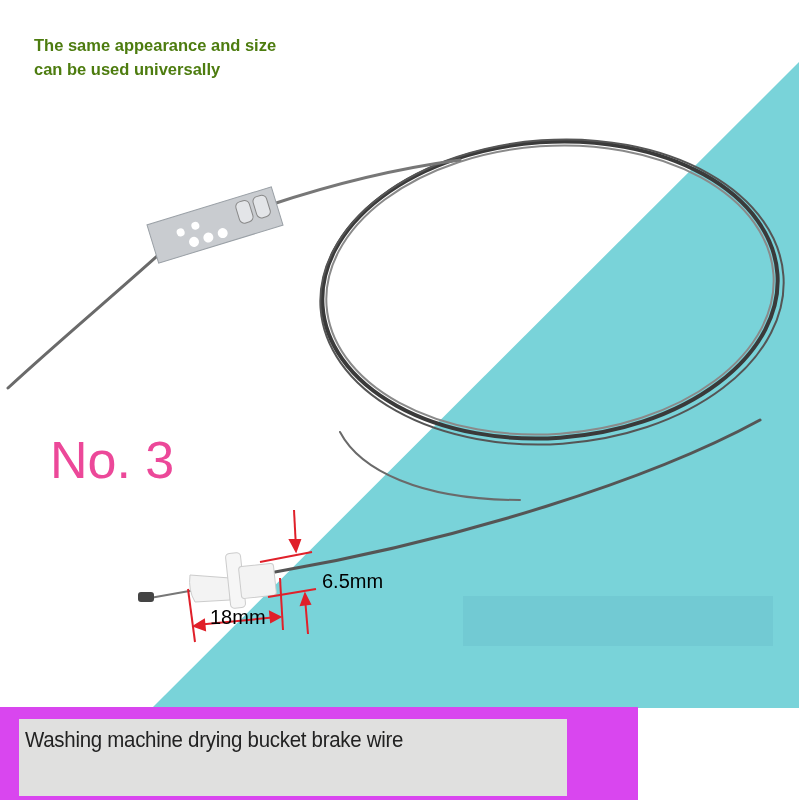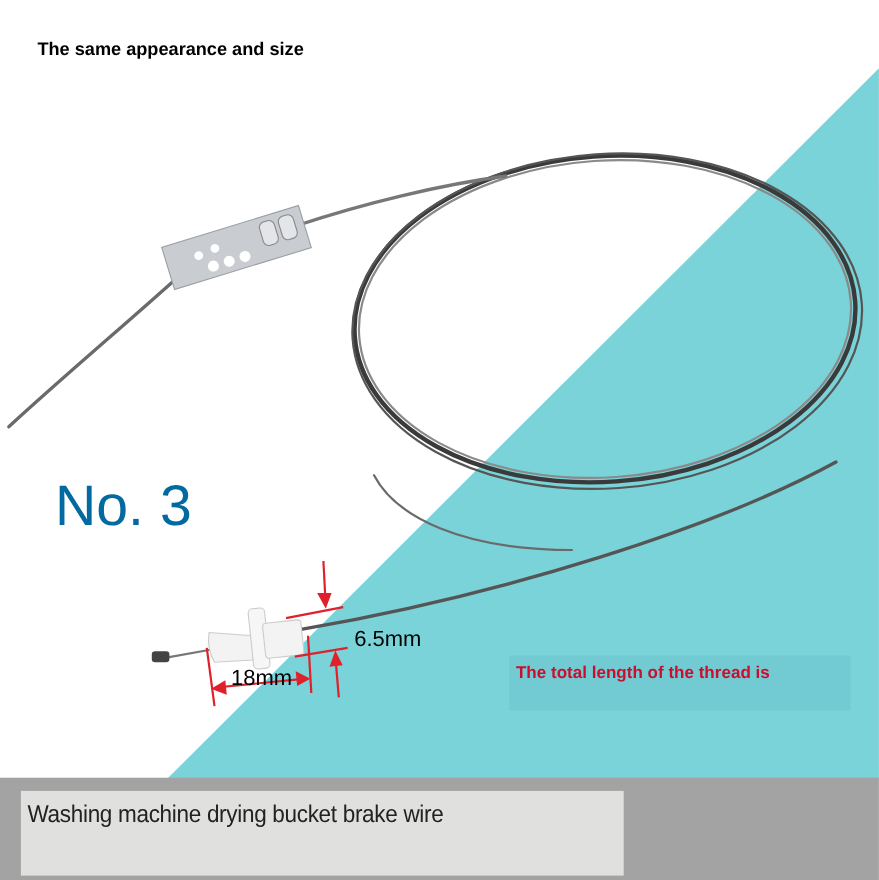--- a/index.html
+++ b/index.html
@@ -1,24 +1,24 @@
 <!DOCTYPE html>
 <html><head>
 <meta charset="utf-8">
 <style>
   html, body { margin: 0; padding: 0; }
   body { width: 799px; height: 800px; position: relative; overflow: hidden; background: #ffffff; font-family: "Liberation Sans", sans-serif; }
   .bg-svg { position: absolute; left: 0; top: 0; }
-  .top-note { position: absolute; left: 34px; top: 33px; color: #000000; font-weight: bold; font-size: 16.5px; line-height: 24px; width: 320px; }
-  .model-label { position: absolute; left: 50px; top: 430px; color: #0369a1; font-size: 52px; line-height: 60px; }
+  .top-note { position: absolute; left: 34px; top: 33px; color: #4d7c0f; font-weight: bold; font-size: 16.5px; line-height: 24px; width: 320px; }
+  .model-label { position: absolute; left: 50px; top: 430px; color: #ec4899; font-size: 52px; line-height: 60px; }
   .dim-label { position: absolute; color: #000000; font-size: 20px; }
   .dim-65 { left: 322px; top: 570px; }
   .dim-18 { left: 210px; top: 606px; }
   .length-note { position: absolute; left: 463px; top: 596px; width: 310px; height: 50px; background: rgba(110,195,205,0.55); padding: 4px 6px; box-sizing: border-box; color: #c8102e; font-weight: bold; font-size: 15.5px; line-height: 23px; }
-  .footer { position: absolute; left: 0; top: 707px; width: 799px; height: 93px; background: #a3a3a3; }
+  .footer { position: absolute; left: 0; top: 707px; width: 638px; height: 93px; background: #d946ef; }
   .footer-box { position: absolute; left: 19px; top: 12px; width: 548px; height: 77px; background: #e0e0df; }
   .footer-title { position: absolute; left: 6px; top: 8px; font-size: 22px; color: #222; letter-spacing: -0.3px; transform: scaleX(0.93); transform-origin: left top; white-space: nowrap; }
 </style>
 </head>
 <body>
 
 <svg class="bg-svg" width="799" height="800" viewBox="0 0 799 800">
 
   <polygon points="799,62 799,708 152,708" fill="#79d3d9"></polygon>
 
@@ -65,28 +65,28 @@
     <line x1="188" y1="589" x2="195" y2="642"></line>
     <line x1="280" y1="578" x2="283" y2="630"></line>
     <line x1="196" y1="625" x2="278" y2="617"></line>
     <polygon points="194,626 204,620 205,630"></polygon>
     <polygon points="280,617 270,612 271,622"></polygon>
   </g>
 </svg>
 
 <div class="top-note">
   <div>The same appearance and size</div>
+  <div>can be used universally</div>
 </div>
 
 <div class="model-label">No. 3</div>
 
 <div class="dim-label dim-65">6.5mm</div>
 <div class="dim-label dim-18">18mm</div>
 
 <div class="length-note">
-  <div>The total length of the thread is</div>
 </div>
 
 <div class="footer">
   <div class="footer-box">
     <div class="footer-title">Washing machine drying bucket brake wire</div>
   </div>
 </div>
 
 </body></html>

